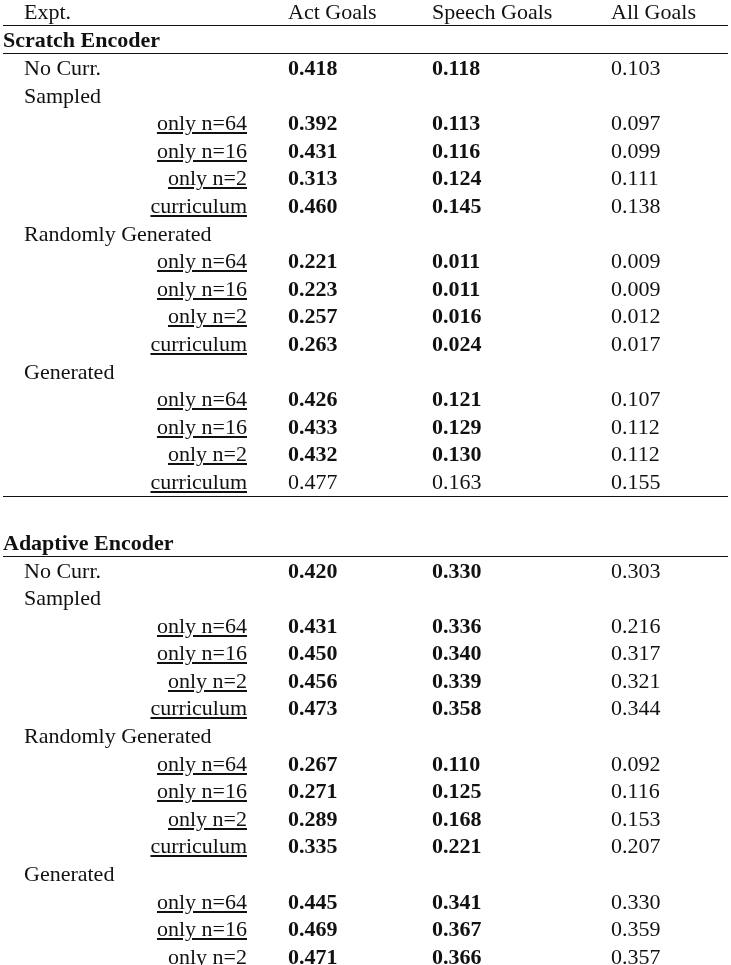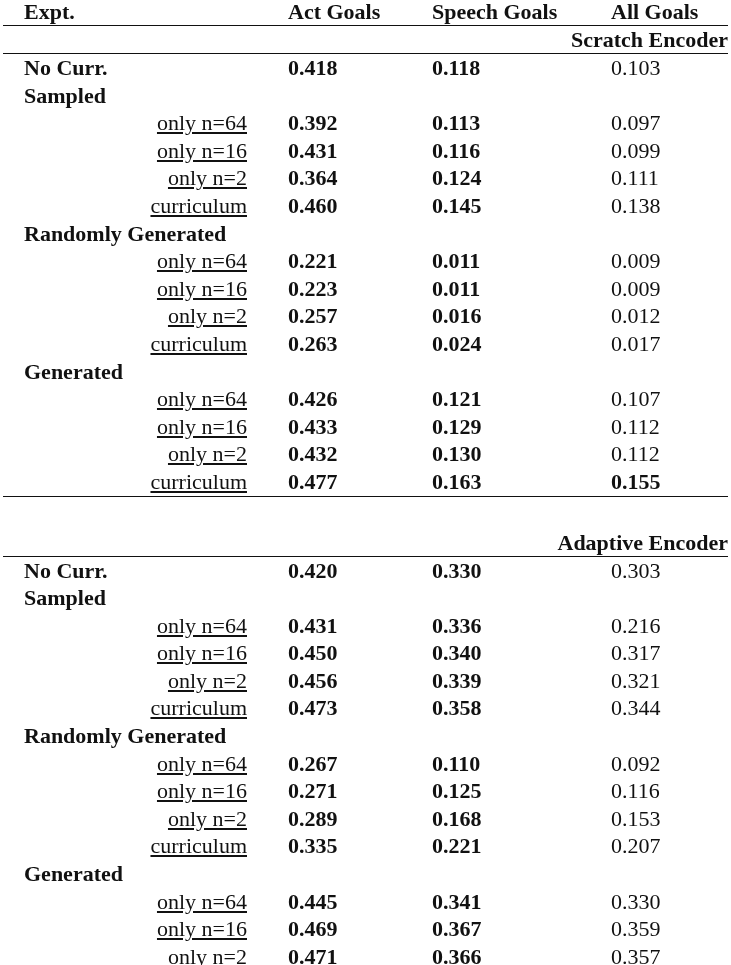--- a/index.html
+++ b/index.html
@@ -4,22 +4,22 @@
 <style>
   html, body { margin:0; padding:0; background:#ffffff; }
   body { width:731px; height:965px; overflow:hidden; font-family:"Liberation Serif","DejaVu Serif",serif; color:#111; }
   .tbl { position:absolute; left:3px; top:0; width:725px; }
   .row { position:relative; height:27.6px; line-height:27.6px; font-size:22px; white-space:nowrap; }
   .cell { position:absolute; top:0; }
   .c0r { left:0; width:244px; text-align:right;text-decoration:underline; }
   .c1 { left:285px;font-weight:bold; }
   .c2 { left:429px;font-weight:bold; }
   .c3 { left:608px; }
-  .b { font-weight:bold; }
-  .section { text-align:right; font-weight:bold; }
+  .b { font-weight:normal; }
+  .section { text-align:left; font-weight:bold; }
   .rule { height:0; border-top:1.6px solid #111; }
   .hdr { height:25px; line-height:24px; }
 </style>
 </head>
 <body>
 
 <div class="tbl">
   <div class="row hdr">
     <span class="cell b" style="left:21px">Expt.</span>
     <span class="cell c1 b">Act Goals</span>
@@ -46,21 +46,21 @@
         <span class="cell c3">0.097</span>
       </div>
       <div class="row">
         <span class="cell c0r">only n=16</span>
         <span class="cell c1">0.431</span>
         <span class="cell c2">0.116</span>
         <span class="cell c3">0.099</span>
       </div>
       <div class="row">
         <span class="cell c0r">only n=2</span>
-        <span class="cell c1">0.364</span>
+        <span class="cell c1">0.313</span>
         <span class="cell c2">0.124</span>
         <span class="cell c3">0.111</span>
       </div>
       <div class="row">
         <span class="cell c0r">curriculum</span>
         <span class="cell c1">0.460</span>
         <span class="cell c2">0.145</span>
         <span class="cell c3">0.138</span>
       </div>
       <div class="row">

